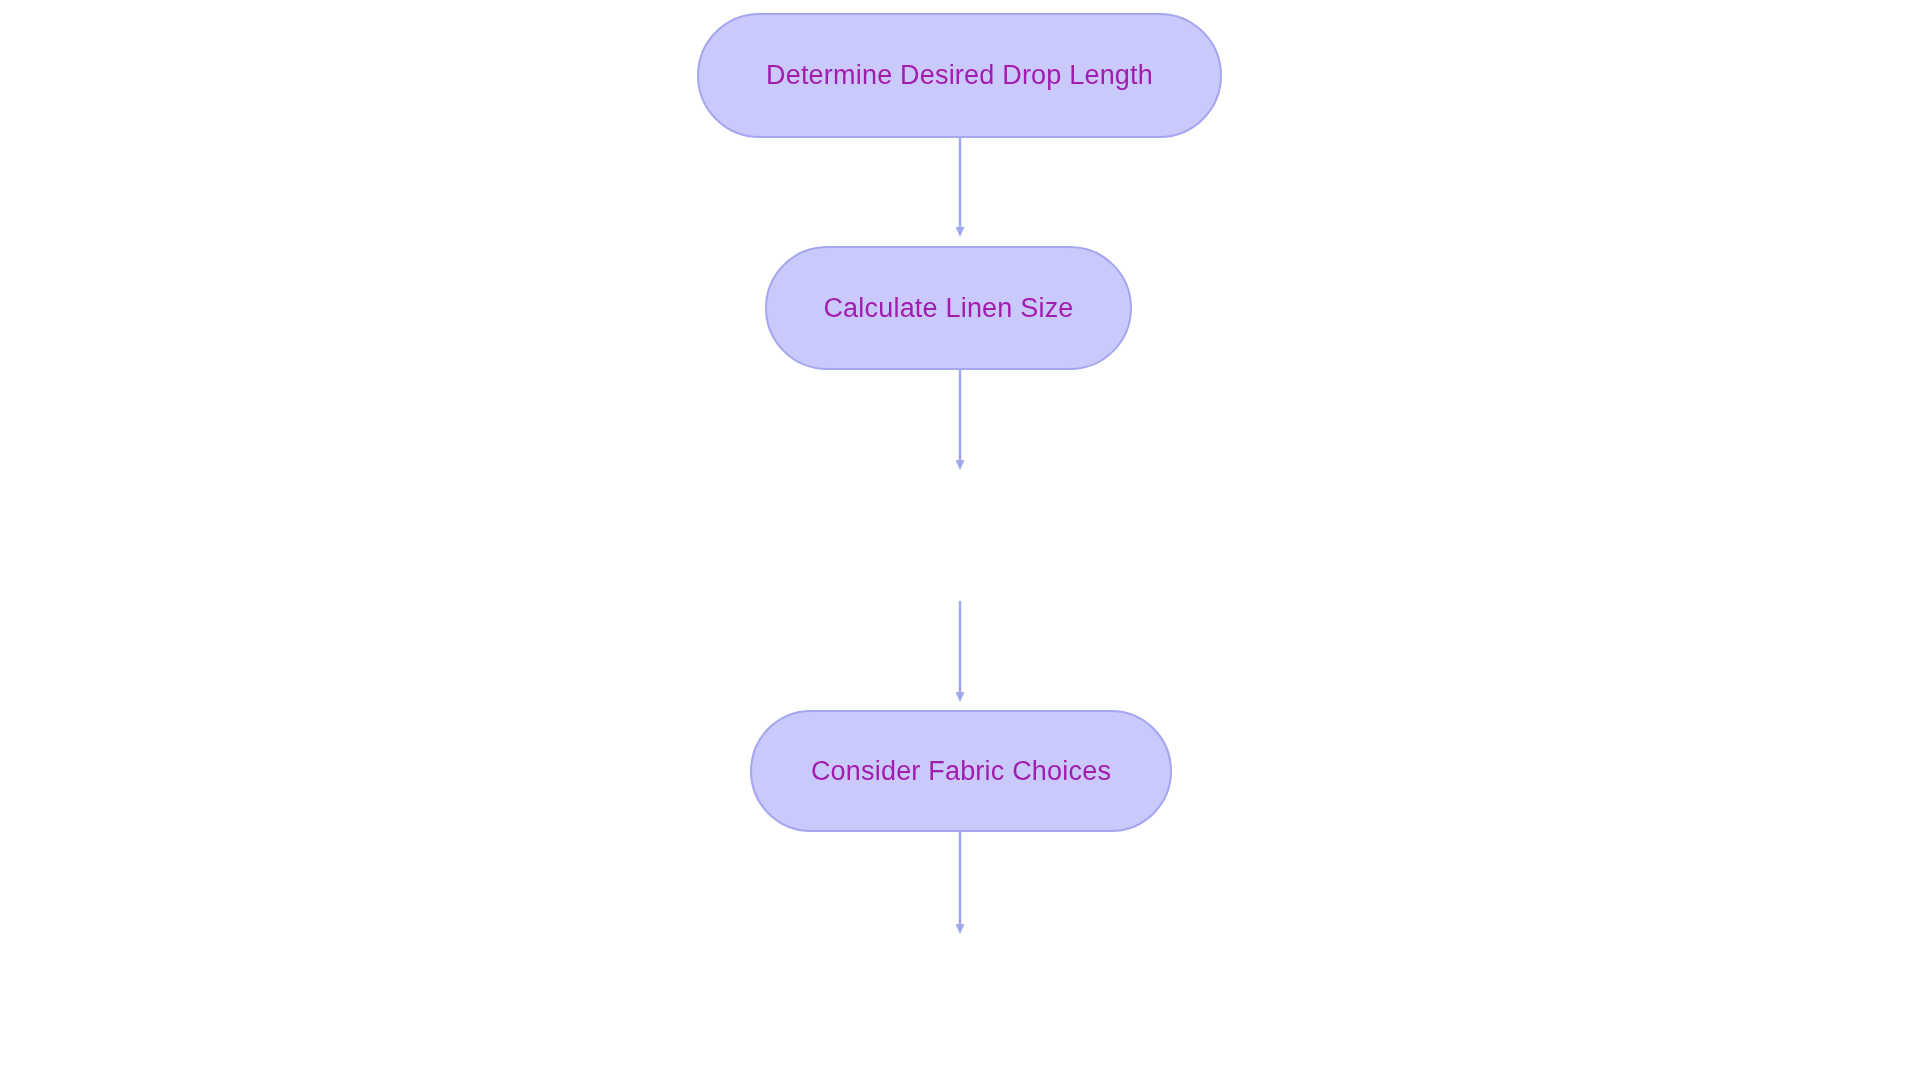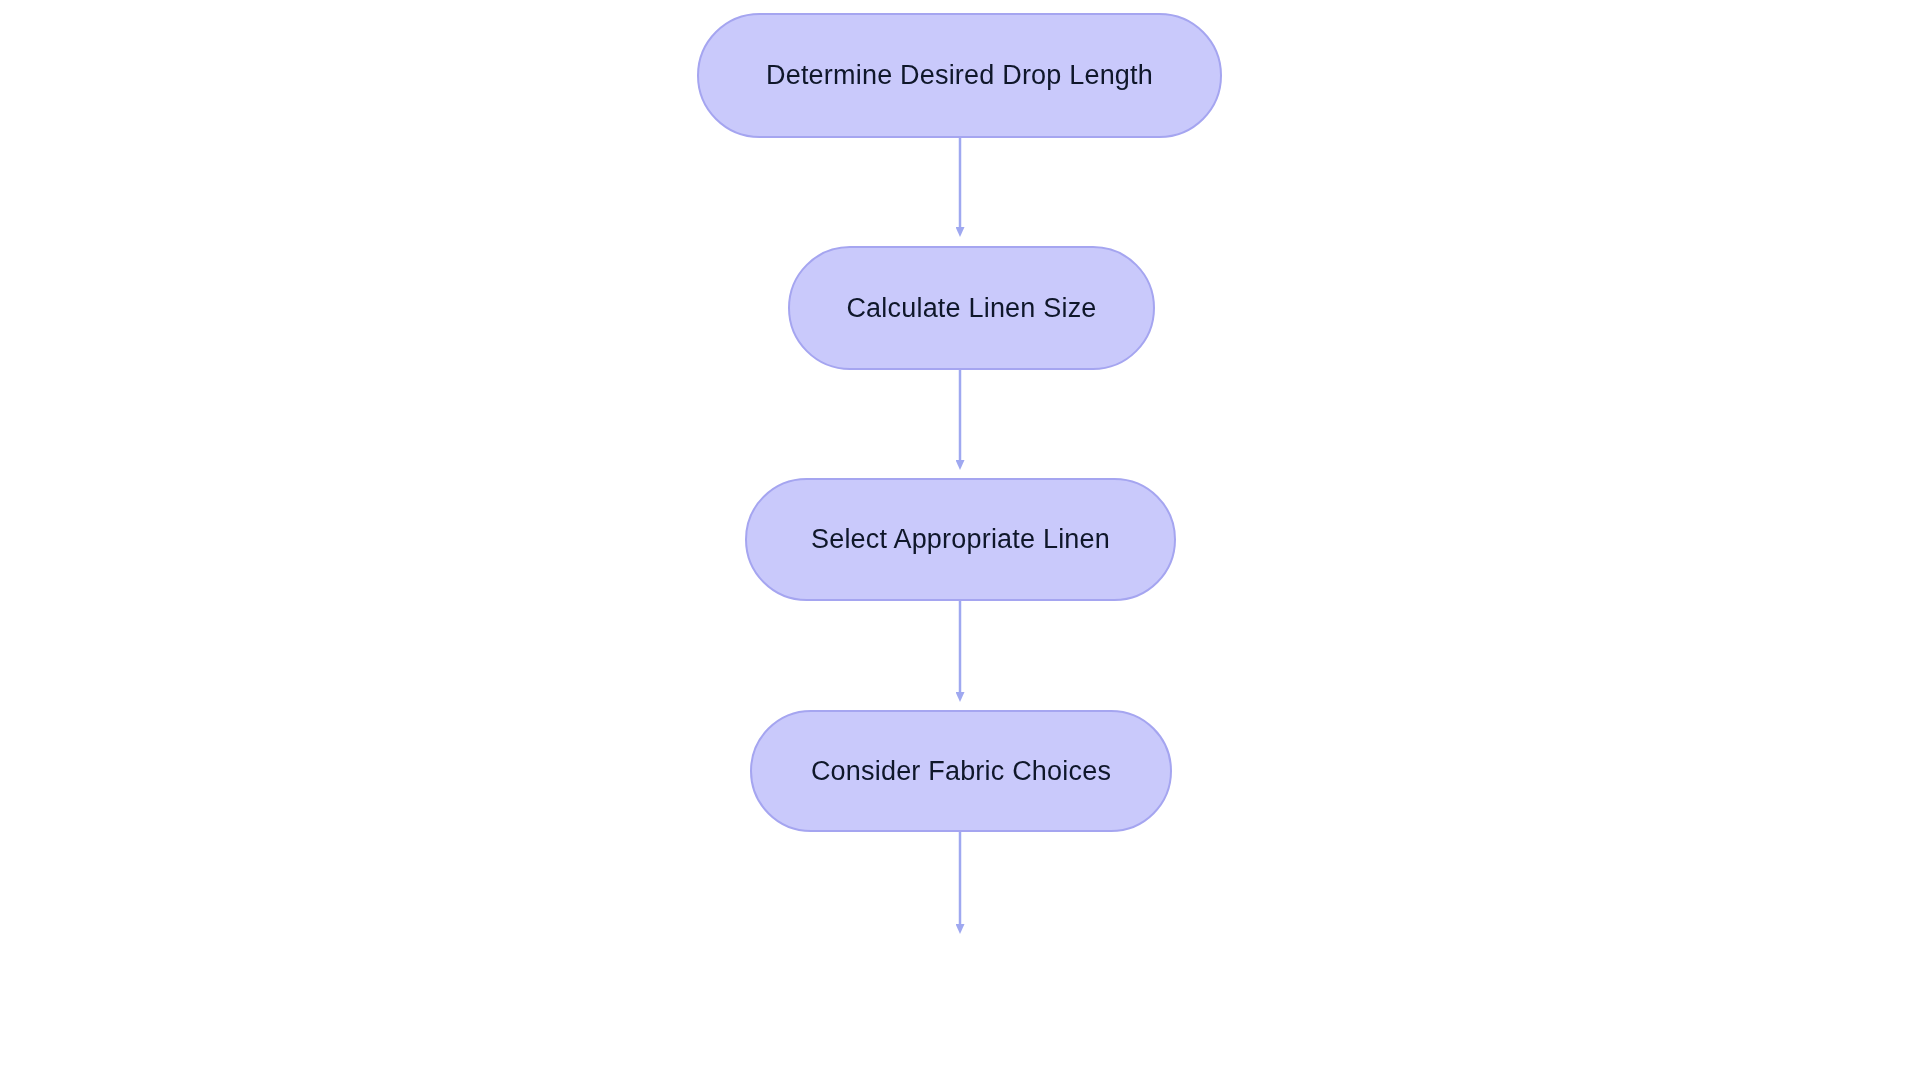--- a/index.html
+++ b/index.html
@@ -36,21 +36,21 @@
     border: 2px solid #a5a5f0;
     border-radius: 999px;
     color: #2525d0;
     white-space: nowrap;
   }
   .node-label {
     font-family: "Liberation Sans", sans-serif;
     font-size: 27px;
     font-weight: 400;
     letter-spacing: 0.2px;
-    color: #0f172a;
+    color: #a21caf;
     line-height: 1;
   }
   .node-end .node-label {
     font-size: 27px;
   }
 </style>
 </head>
 <body>
 
 <div id="canvas">
@@ -73,26 +73,23 @@
     </g>
     <g>
       <line x1="960" y1="832" x2="960" y2="925" stroke="#9fa8f0" stroke-width="2.5" marker-end="url(#arrowhead)"></line>
     </g>
   </svg>
 
   <div class="node node-process" style="left:697px; top:13px; width:525px; height:125px;">
     <span class="node-label">Determine Desired Drop Length</span>
   </div>
 
-  <div class="node node-process" style="left:788px; top:246px; width:367px; height:124px;">
+  <div class="node node-process" style="left:765px; top:246px; width:367px; height:124px;">
     <span class="node-label">Calculate Linen Size</span>
   </div>
 
-  <div class="node node-process" style="left:745px; top:478px; width:431px; height:123px;">
-    <span class="node-label">Select Appropriate Linen</span>
-  </div>
 
   <div class="node node-process" style="left:750px; top:710px; width:422px; height:122px;">
     <span class="node-label">Consider Fabric Choices</span>
   </div>
 
 
 </div>
 
 </body></html>

